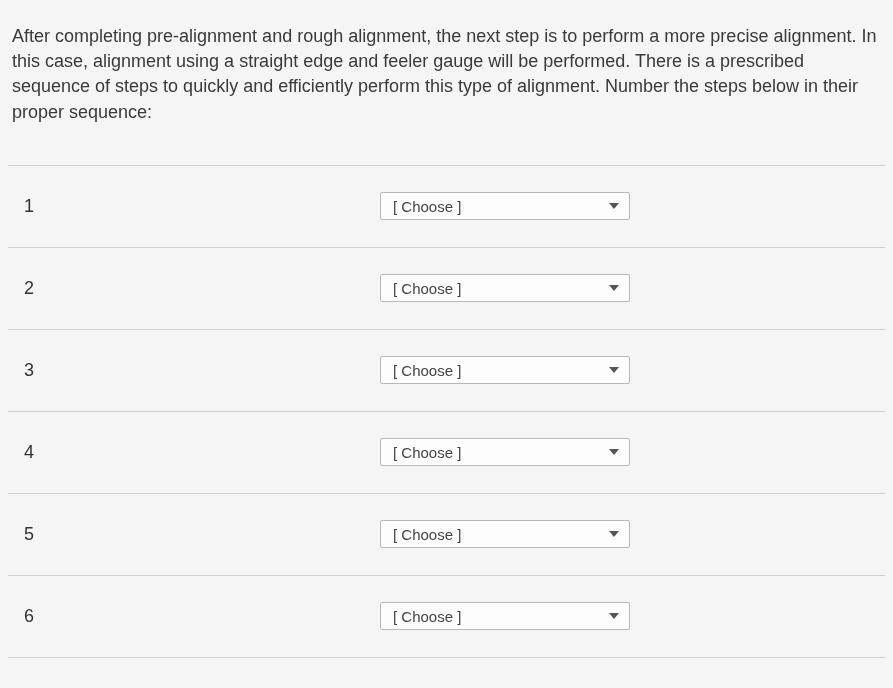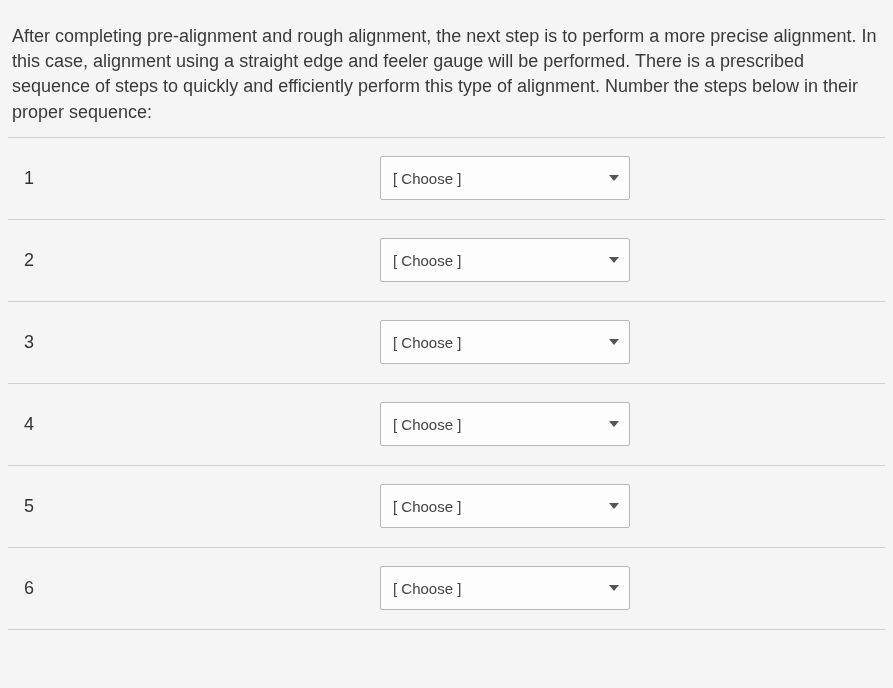--- a/index.html
+++ b/index.html
@@ -15,21 +15,21 @@
       overflow: hidden;
       color: #333;
     }
     .container {
       padding: 24px 8px 8px 8px;
     }
     .question-text {
       font-size: 18px;
       line-height: 1.4;
       color: #3a3a3a;
-      margin-bottom: 12px;
+      margin-bottom: 40px;
       padding: 0 4px;
     }
     .rows {
       border-top: 1px solid #d0d0d0;
     }
     .row {
       display: flex;
       align-items: center;
       border-bottom: 1px solid #d0d0d0;
       padding: 18px 0 18px 12px;
@@ -40,21 +40,21 @@
       font-size: 18px;
       color: #333;
       padding-left: 4px;
     }
     .select-wrap {
       position: relative;
       width: 250px;
     }
     .select-box {
       width: 100%;
-      height: 44px;
+      height: 28px;
       border: 1px solid #b8b8b8;
       background: #fdfdfd;
       font-size: 15px;
       color: #444;
       padding: 0 30px 0 12px;
       appearance: none;
       -webkit-appearance: none;
       -moz-appearance: none;
       cursor: pointer;
       border-radius: 2px;

